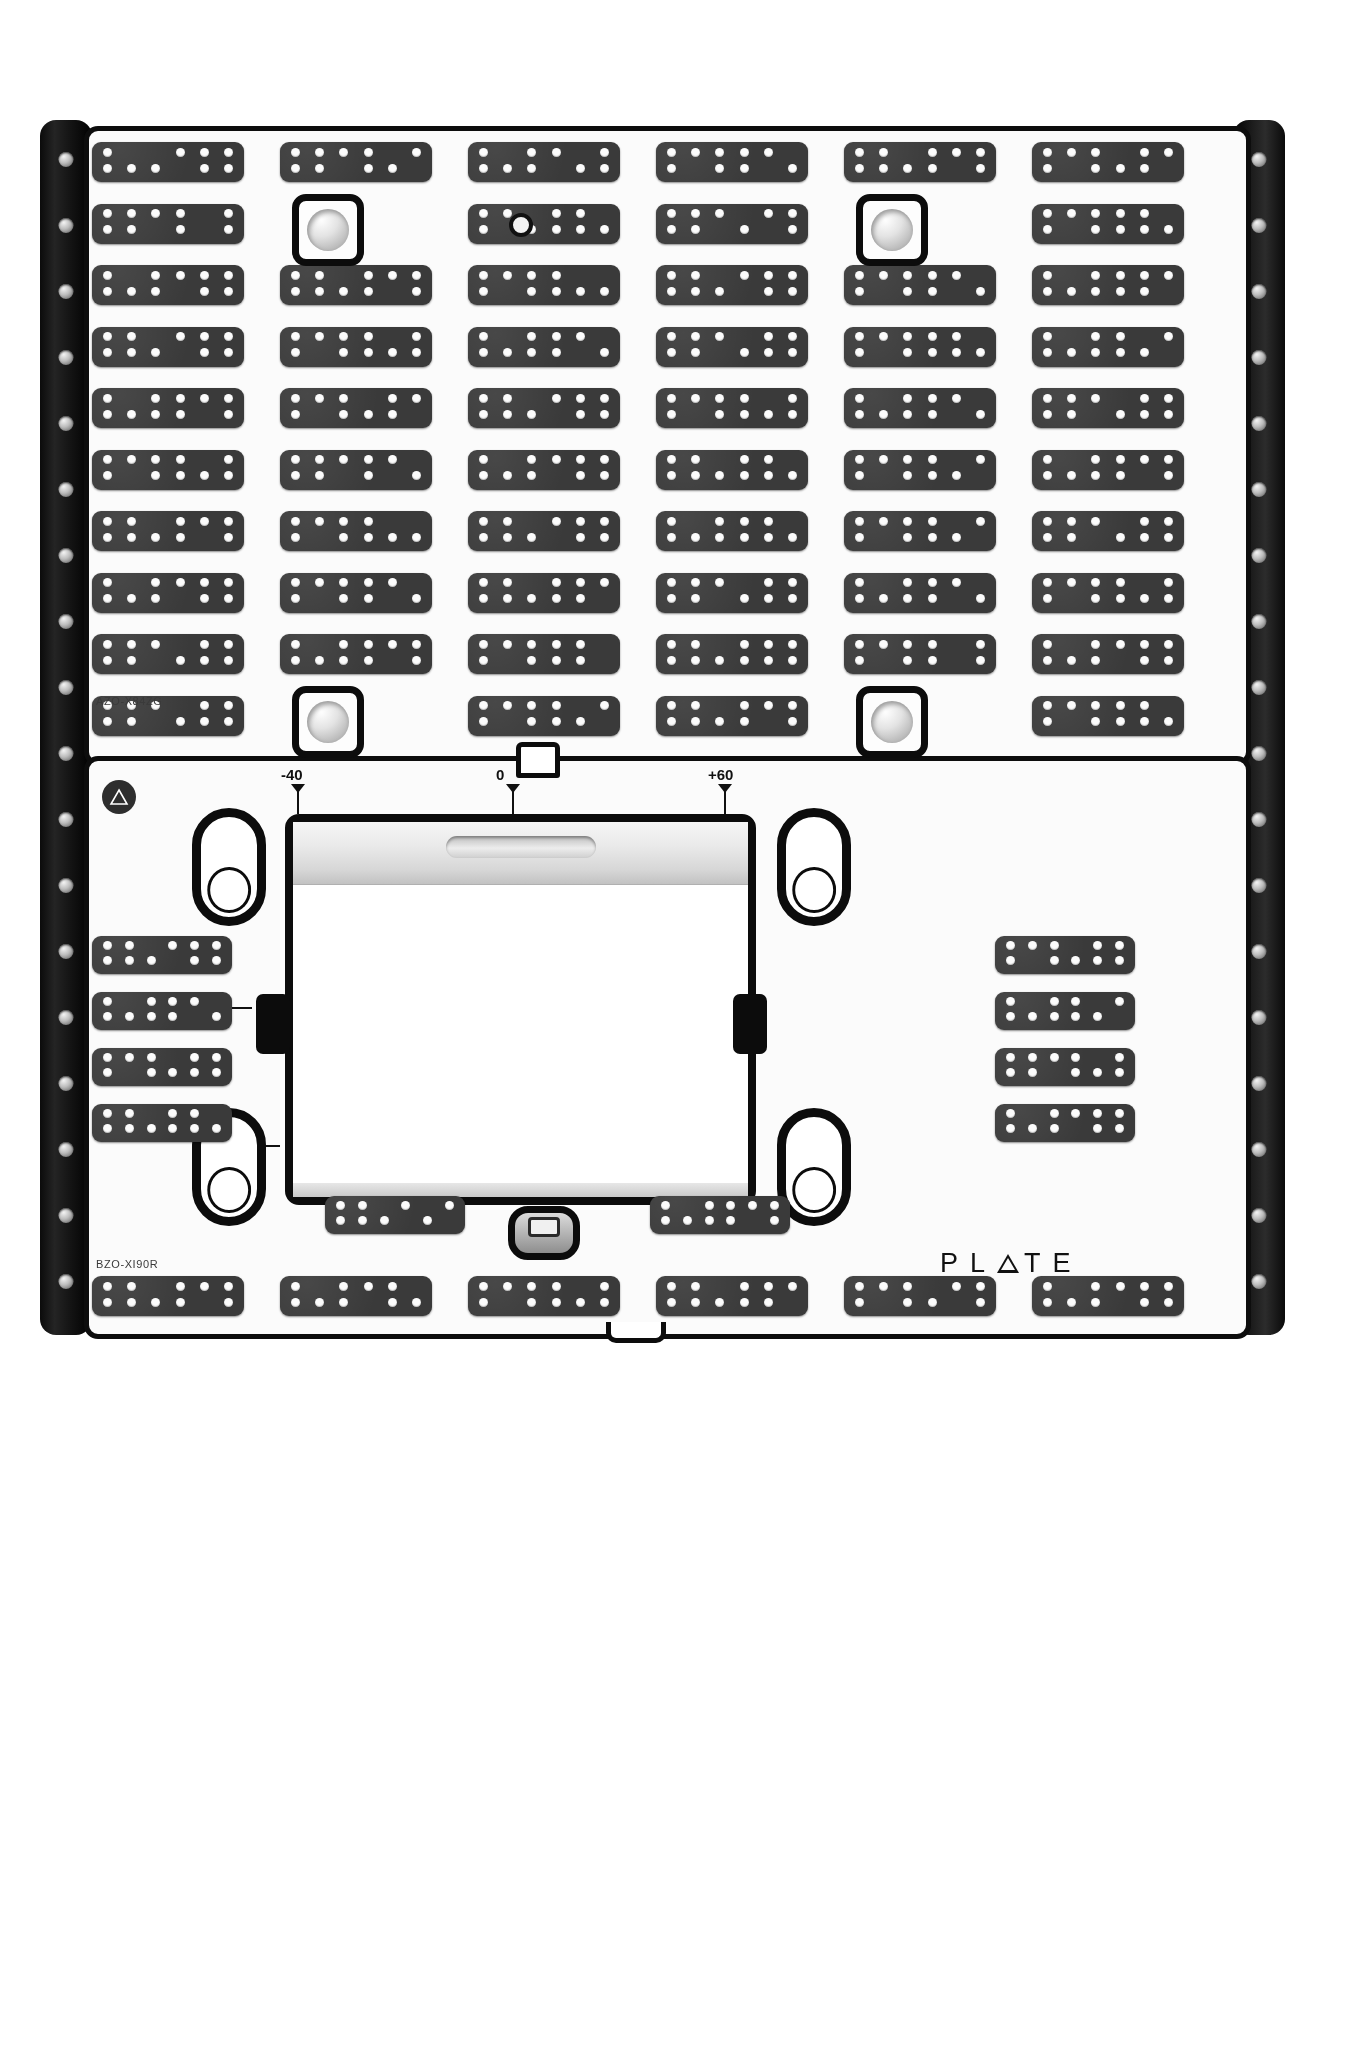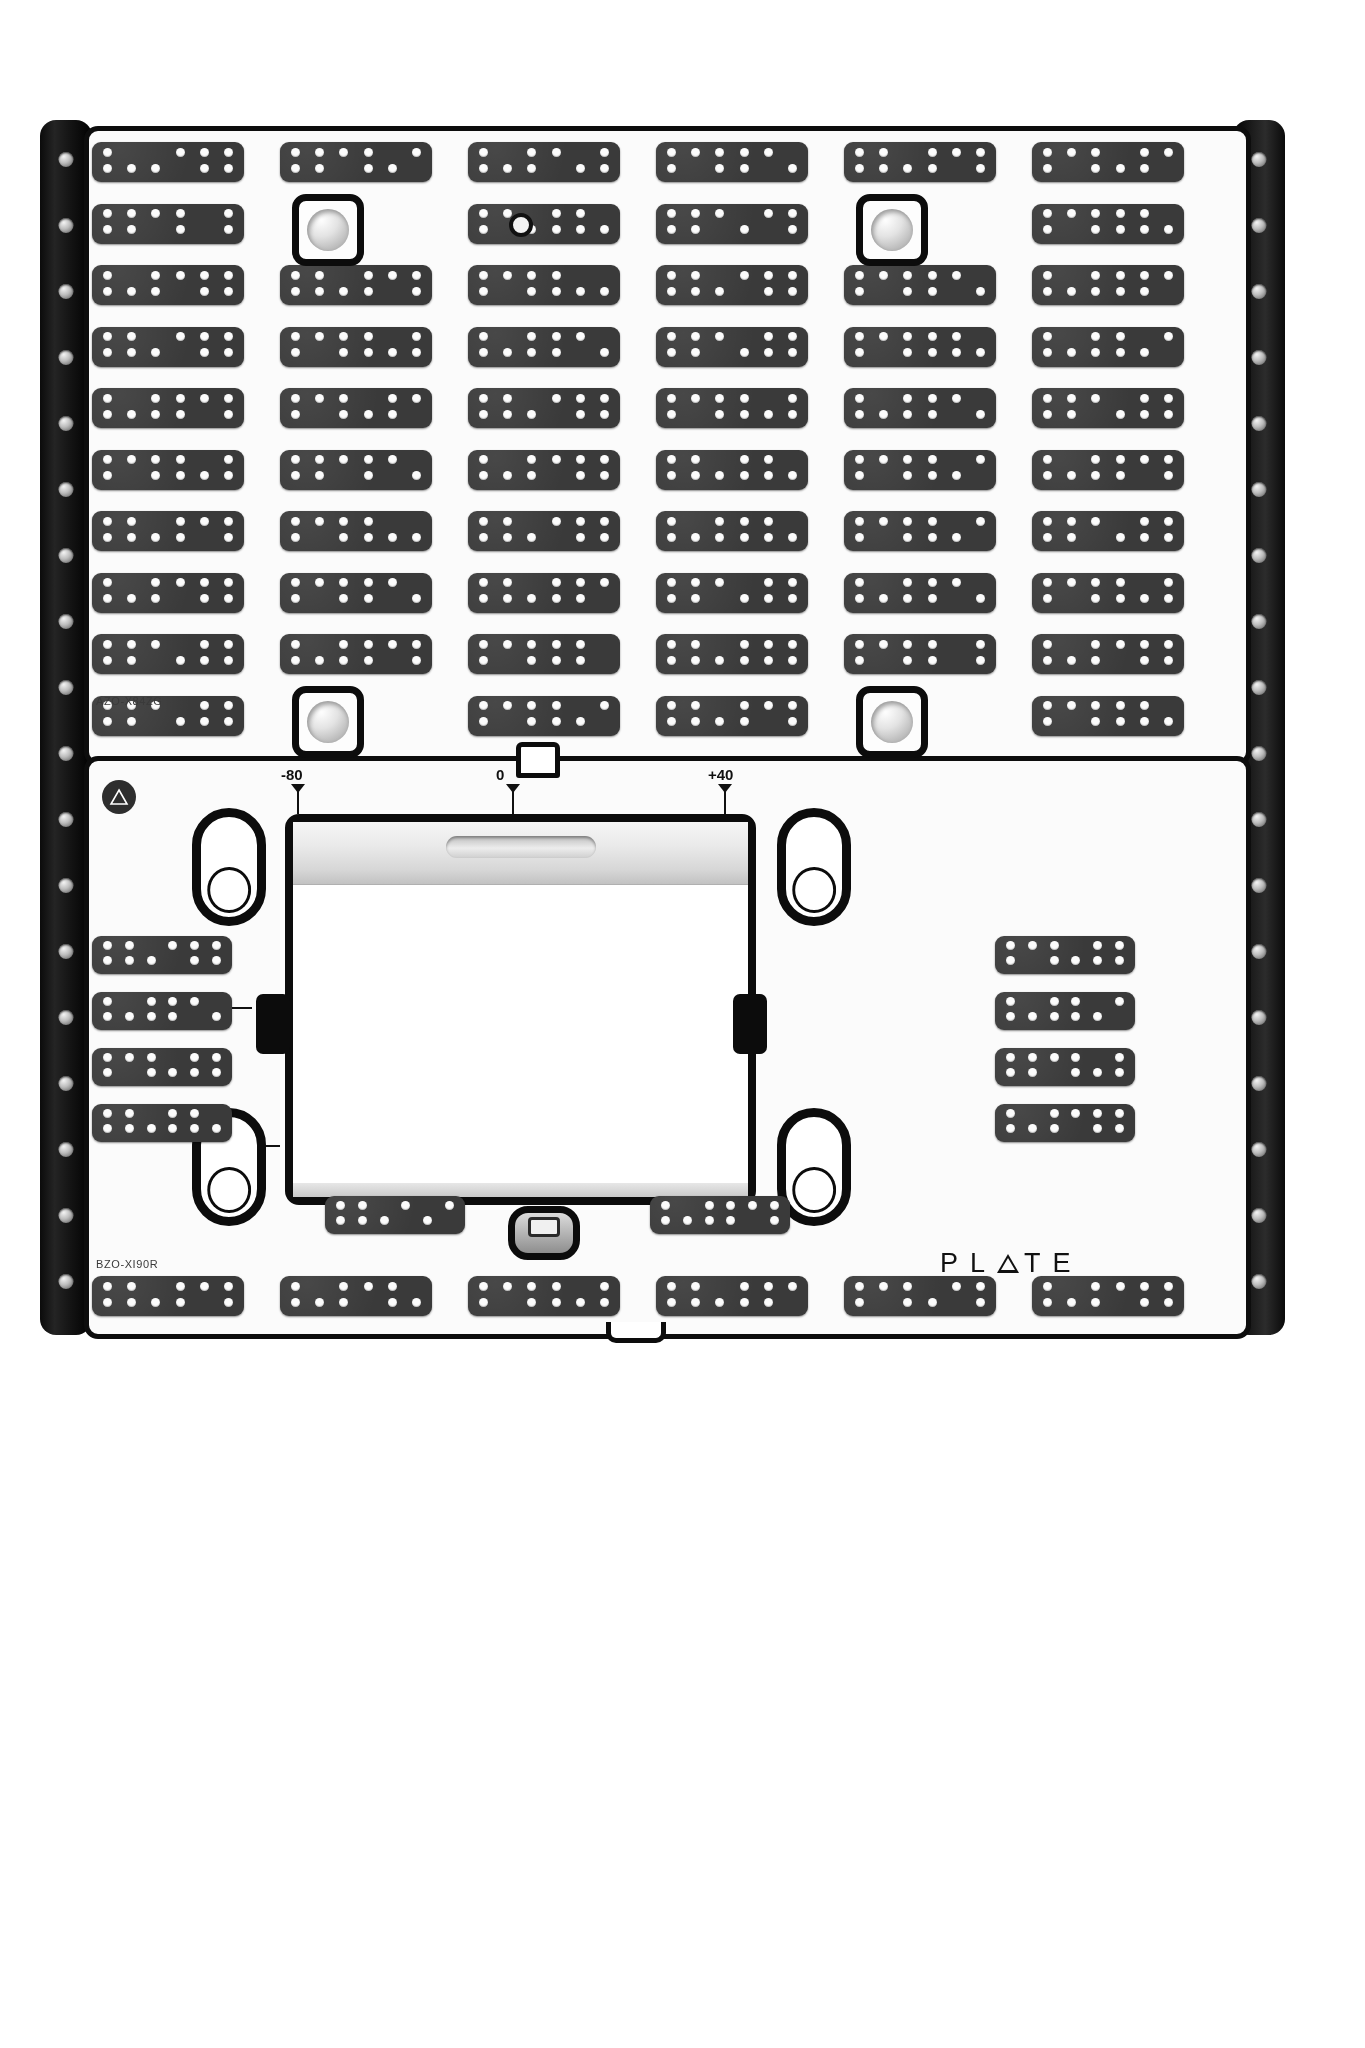--- a/index.html
+++ b/index.html
@@ -807,27 +807,27 @@
         <i style="width:42px;height:42px;"></i>
       </div>
       <div class="bore" style="left:252px;top:565.5px;width:58px;height:58px;">
         <i style="width:42px;height:42px;"></i>
       </div>
       <div class="bore" style="left:816px;top:565.5px;width:58px;height:58px;">
         <i style="width:42px;height:42px;"></i>
       </div>
       <div class="pinhole" style="left:469px;top:93px;width:16px;height:16px;"></div>
       <div class="tick" style="left:257px;top:666px;height:28px;"></div>
-      <div class="tick-lbl" style="left:241px;top:646px;">-80</div>
+      <div class="tick-lbl" style="left:241px;top:646px;">-40</div>
       <div class="arrow-d" style="left:251px;top:664px;"></div>
       <div class="tick" style="left:472px;top:666px;height:28px;"></div>
       <div class="tick-lbl" style="left:456px;top:646px;">0</div>
       <div class="arrow-d" style="left:466px;top:664px;"></div>
       <div class="tick" style="left:684px;top:666px;height:28px;"></div>
-      <div class="tick-lbl" style="left:668px;top:646px;">+40</div>
+      <div class="tick-lbl" style="left:668px;top:646px;">+60</div>
       <div class="arrow-d" style="left:678px;top:664px;"></div>
       <div class="tick-lbl" style="left:148px;top:879px;">0</div>
       <div class="arrow-r" style="left:166px;top:881px;"></div>
       <div class="lead" style="left:176px;top:887px;width:36px;"></div>
       <div class="tick-lbl" style="left:166px;top:1017px;">-50</div>
       <div class="arrow-r" style="left:204px;top:1019px;"></div>
       <div class="lead" style="left:214px;top:1025px;width:26px;"></div>
       <div style="left:245px;top:694px;width:455px;height:375px;" id="aperture">
         <div id="aperture-bar"></div>
         <div id="aperture-slot"></div>

